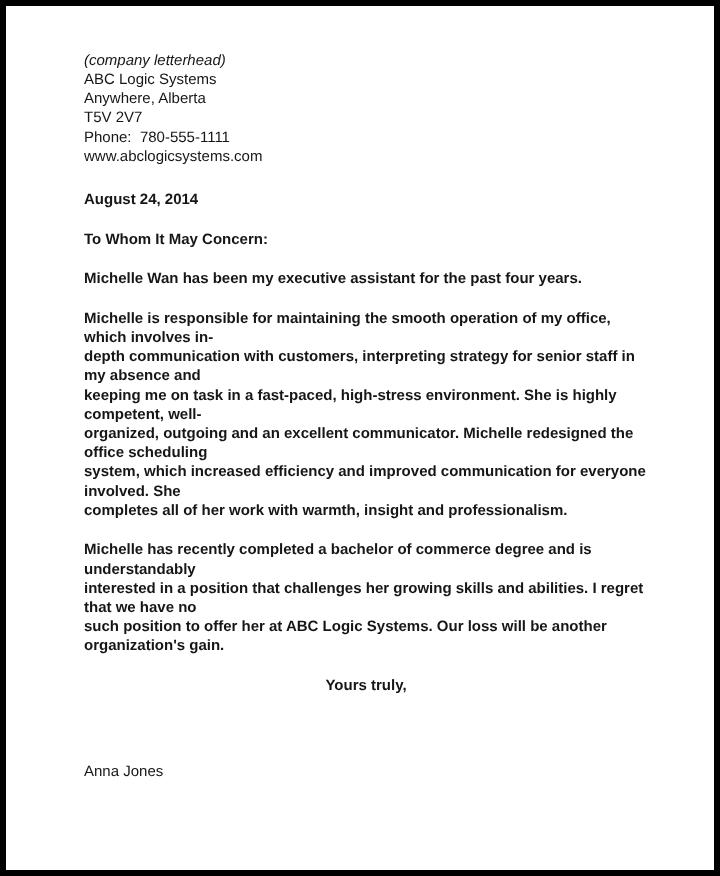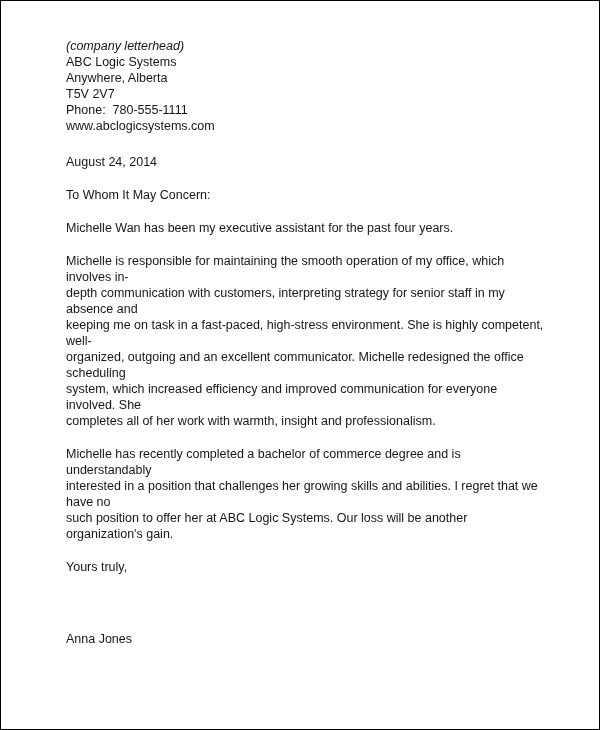--- a/index.html
+++ b/index.html
@@ -5,43 +5,45 @@
   html, body {
     margin: 0;
     padding: 0;
     background: #ffffff;
   }
   .page {
     box-sizing: border-box;
     width: 600px;
     height: 730px;
     background: #ffffff;
-    border: 1px solid #000000;
+    border: 5px solid #000000;
     padding: 37px 55px 0 65px;
     font-family: "Liberation Sans", sans-serif;
     font-size: 12.5px;
     line-height: 16px;
     color: #161616;
     overflow: hidden;
   }
   .letterhead {
     margin: 0 0 20px 0;
   }
   .letterhead div {
     white-space: pre-line;
   }
   .italic {
     font-style: italic;
   }
   .block {
     margin: 0 0 17px 0;
     white-space: pre-line;
+    font-weight: bold;
   }
   .closing {
     margin-bottom: 56px;
+    text-align: center;
   }
   .signature div {
     white-space: pre-line;
   }
 </style>
 </head>
 <body>
 
 <div class="page">
 

